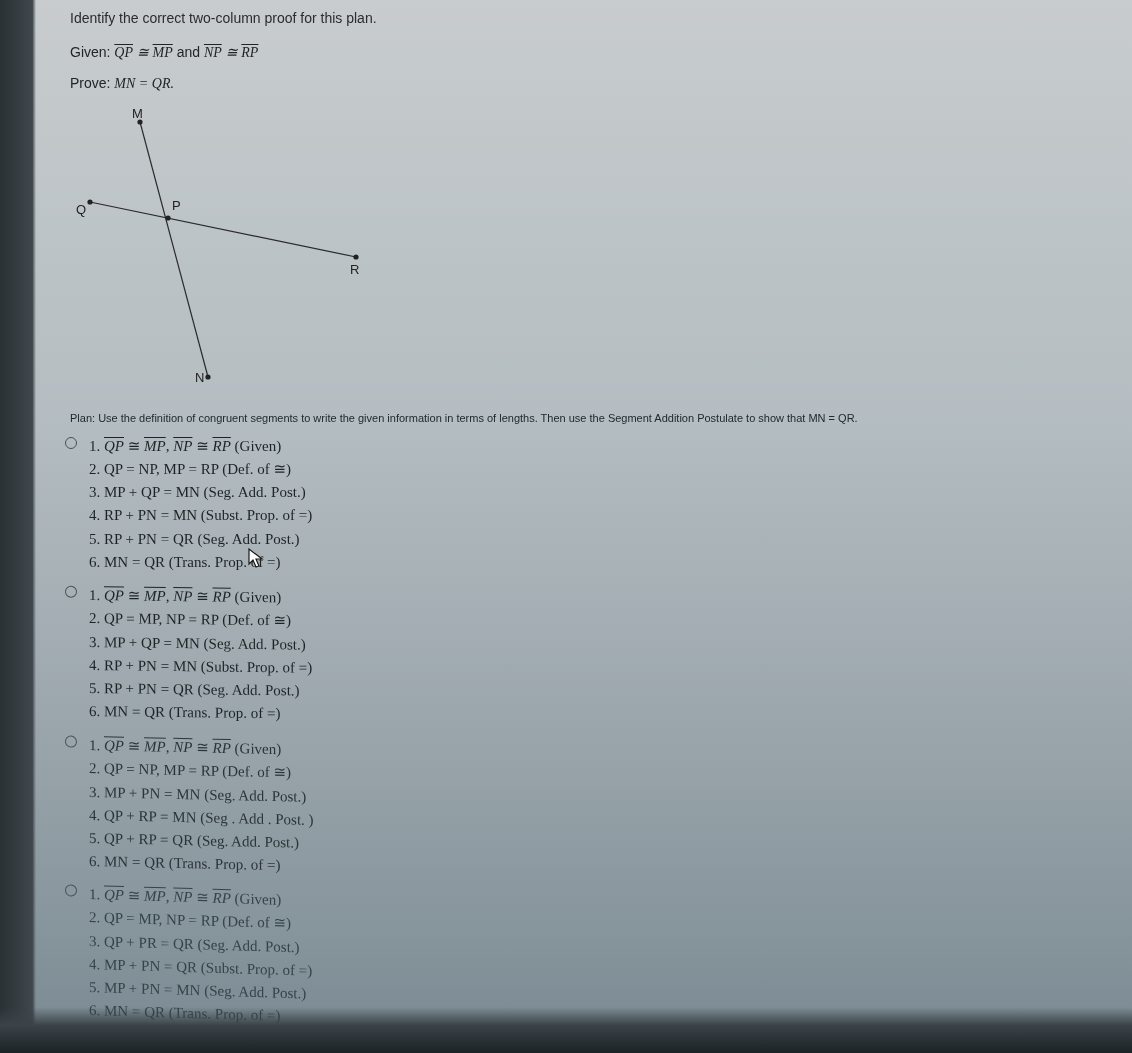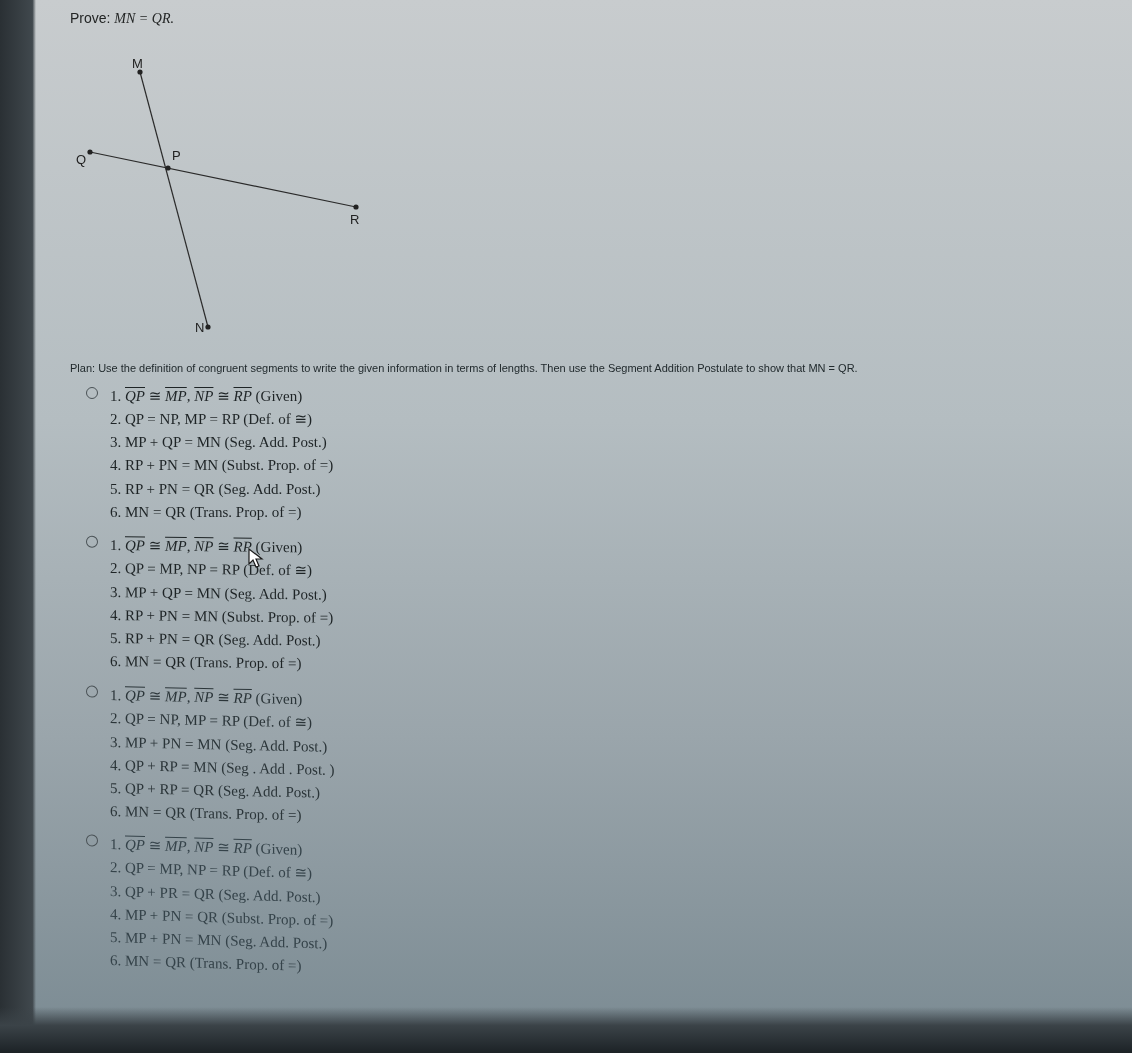--- a/index.html
+++ b/index.html
@@ -8,29 +8,29 @@
     font-family: Arial, Helvetica, sans-serif;
     background: linear-gradient(180deg, #c8ccce 0%, #b4bdc1 40%, #9aa5ab 70%, #7a8a92 100%);
     position: relative;
     overflow: hidden;
   }
   .left-edge { position: absolute; left: 0; top: 0; width: 36px; height: 100%; background: linear-gradient(90deg, #2a3034 0%, #40484d 90%, rgba(0,0,0,0) 100%); }
   .bottom-edge { position: absolute; left: 0; bottom: 0; width: 100%; height: 46px; background: linear-gradient(0deg, #1c2226 0%, #3b4348 60%, rgba(0,0,0,0) 100%); }
   .content { position: absolute; left: 70px; top: 10px; right: 20px; color: #232525; }
   .intro { font-size: 14px; color: #2a2c2d; margin-bottom: 18px; }
   .given { font-size: 14px; margin-bottom: 14px; }
-  .prove { font-size: 14px; margin-bottom: 25px; }
+  .prove { font-size: 14px; margin-bottom: 10px; }
   .math { font-family: "Times New Roman", Georgia, serif; font-style: italic; }
   .over { text-decoration: overline; font-style: italic; font-family: "Times New Roman", Georgia, serif; }
   .diagram { position: relative; width: 340px; height: 290px; margin-left: 10px; margin-bottom: 18px; }
   .diagram svg { position: absolute; left: 0; top: 0; }
   .lbl { position: absolute; font-size: 13px; font-family: Arial, sans-serif; color: #222; }
   .plan { font-size: 11px; color: #212a2d; margin-top: 8px; margin-bottom: 8px; line-height: 1.5; }
   .cursor { position: absolute; left: 248px; top: 548px; pointer-events: none; }
-  .options { margin-left: 40px; }
+  .options { margin-left: 19px; }
   .option { position: relative; margin-bottom: 10px; transform-origin: left top; }
   .opt-b { transform: matrix(1, 0.012, 0, 1, 0, 0); }
   .opt-c { transform: matrix(1, 0.022, 0, 1, 0, 0); }
   .opt-d { transform: matrix(1, 0.030, 0, 1, 0, 0); }
   .radio {
     position: absolute; left: -24px; top: 2px; width: 12px; height: 12px;
     border: 1.4px solid #4a5256; border-radius: 50%; background: transparent;
     appearance: none; cursor: pointer;
   }
   .radio:checked::after { content: ""; position: absolute; left: 2px; top: 2px; width: 6px; height: 6px; border-radius: 50%; background: #333; }
@@ -40,21 +40,32 @@
   .opt-d .steps { color: #35434a; }
 </style>
 </head>
 <body>
 
 <div class="left-edge"></div>
 <div class="bottom-edge"></div>
 
 <div class="content">
 
+  <div class="intro">Identify the correct two-column proof for this plan.</div>
 
+  <div class="given">
+    <span>Given:</span>
+    <span class="over">QP</span>
+    <span class="math">≅</span>
+    <span class="over">MP</span>
+    <span>and</span>
+    <span class="over">NP</span>
+    <span class="math">≅</span>
+    <span class="over">RP</span>
+  </div>
 
   <div class="prove">
     <span>Prove:</span>
     <span class="math">MN = QR.</span>
   </div>
 
   <div class="diagram">
     <svg width="340" height="290" viewBox="0 0 340 290">
       <line x1="10" y1="100" x2="276" y2="155" stroke="#2a2a2a" stroke-width="1.2"></line>
       <line x1="60" y1="20" x2="128" y2="275" stroke="#2a2a2a" stroke-width="1.2"></line>

